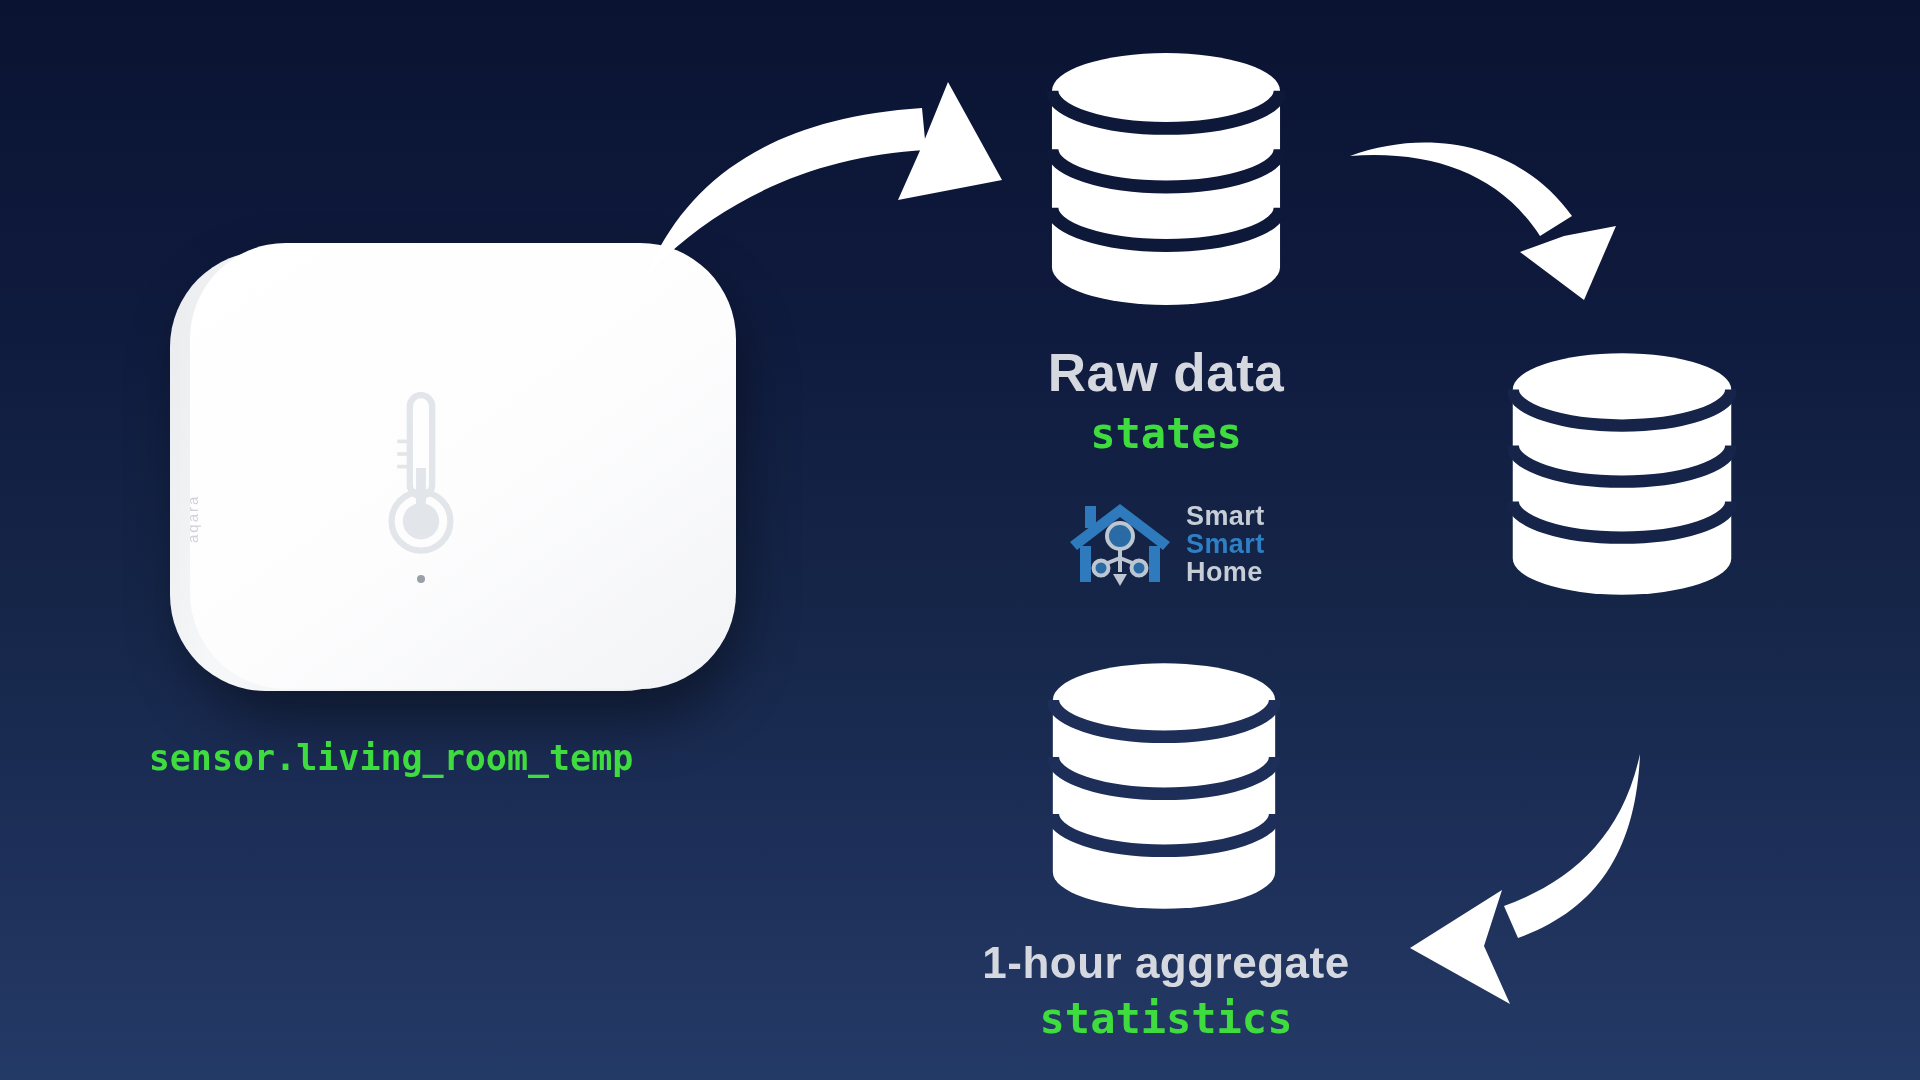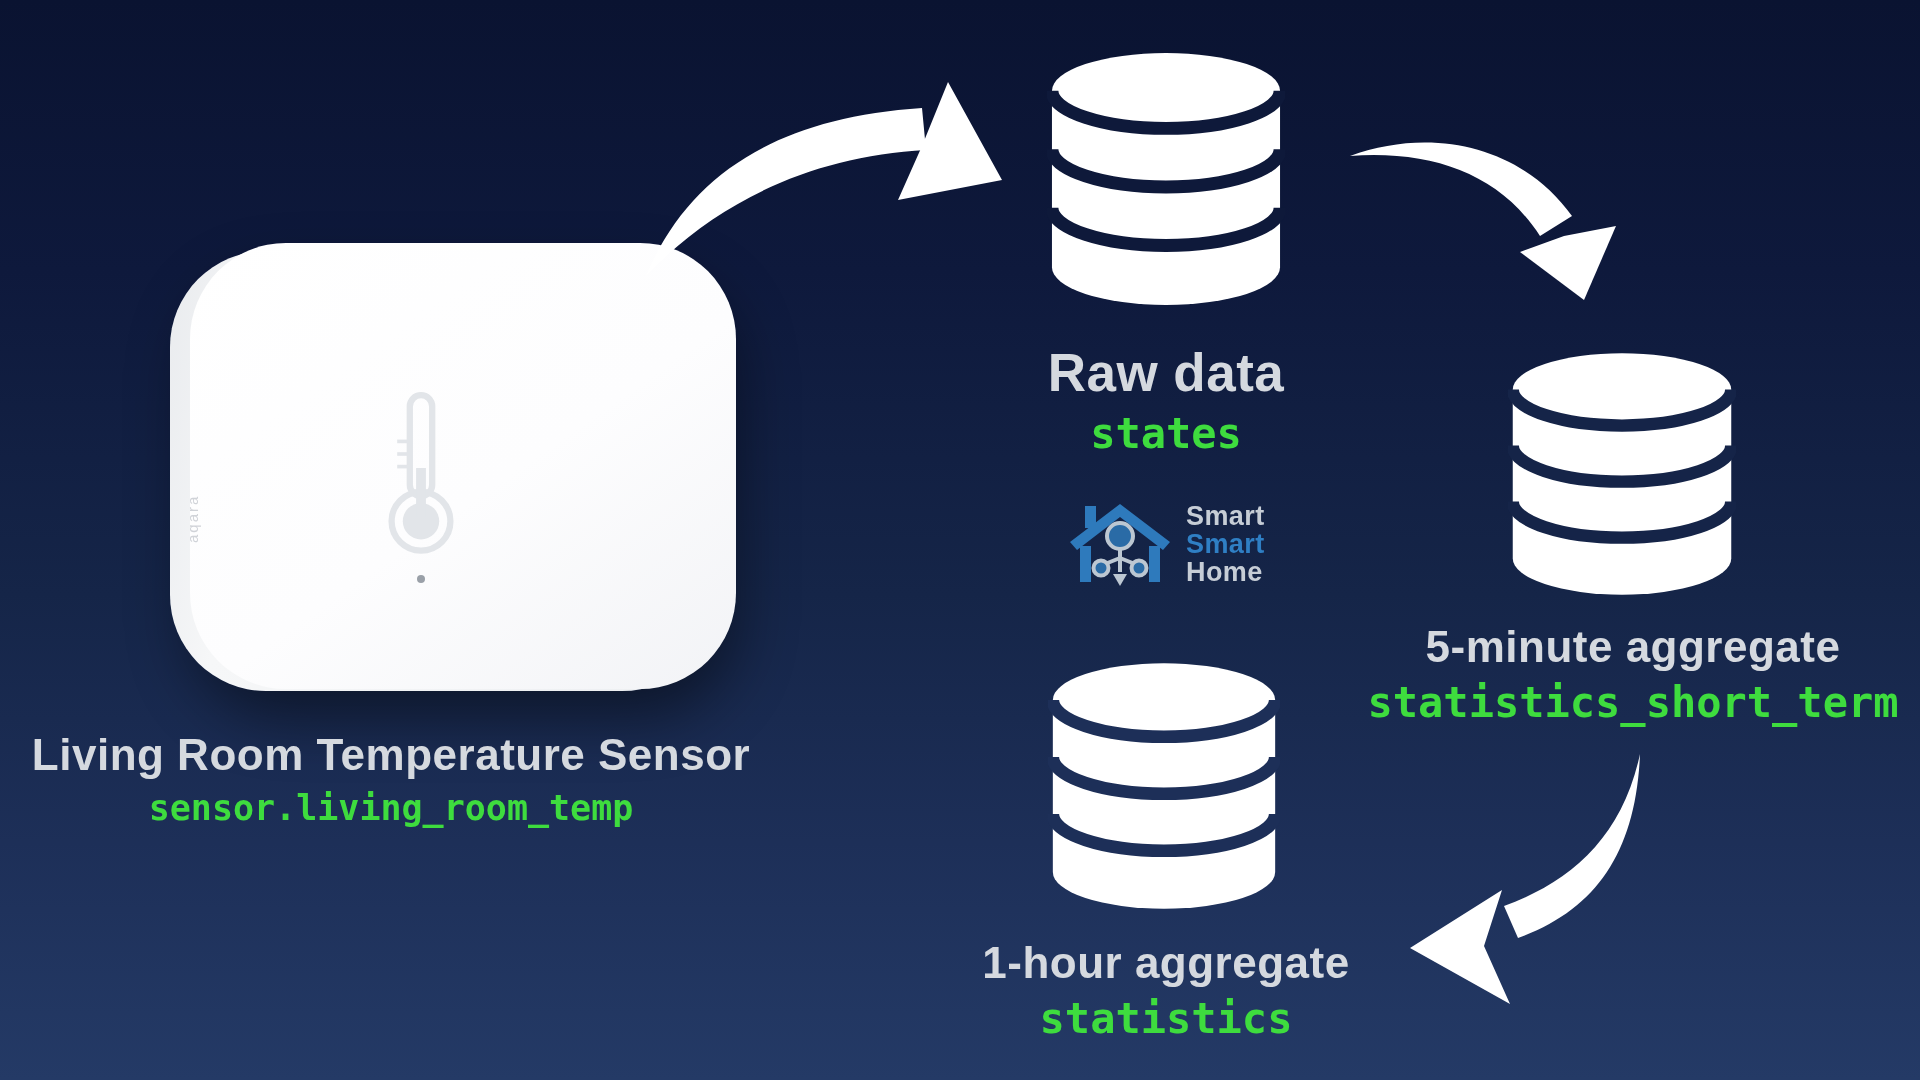--- a/index.html
+++ b/index.html
@@ -74,21 +74,20 @@
         </g>
         <circle cx="30" cy="93" r="13" fill="#e2e5e9"></circle>
         <rect x="26.5" y="55" width="7" height="35" fill="#e2e5e9"></rect>
       </svg>
       <div class="device-dot"></div>
     </div>
     <div class="device-brand">aqara</div>
   </div>
 
   <div class="label-block sensor-label">
-    <div class="label-title">Living Room Temperature Sensor</div>
     <div class="label-table">sensor.living_room_temp</div>
   </div>
 
   <svg class="abs arrow" style="left:630px;top:62px;" width="400" height="230" viewBox="0 0 400 230">
     <path d="M 16 214 C 56 118 140 56 292 46 L 296 88 C 180 94 84 142 16 214 Z"></path>
     <path d="M 318 20 L 372 118 L 268 138 L 292 84 Z"></path>
   </svg>
 
   <svg class="abs db1" style="left:1047px;top:48px;" width="238" height="262" viewBox="0 0 240 262">
     <path d="M 5 42 A 115 38 0 0 1 235 42 L 235 220 A 115 38 0 0 1 5 220 Z" fill="#ffffff"></path>
@@ -105,24 +104,20 @@
     <path d="M 28 44 C 110 14 200 34 250 104 L 218 124 C 178 62 110 38 28 44 Z"></path>
     <path d="M 262 188 L 198 140 L 242 124 L 294 114 Z"></path>
   </svg>
 
   <svg class="abs db2" style="left:1508px;top:345px;" width="228" height="258" viewBox="0 0 240 262">
     <path d="M 5 42 A 115 38 0 0 1 235 42 L 235 220 A 115 38 0 0 1 5 220 Z" fill="#ffffff"></path>
     <path class="db-sep" d="M 5 42 A 115 38 0 0 0 235 42"></path>
     <path class="db-sep" d="M 5 101 A 115 38 0 0 0 235 101"></path>
     <path class="db-sep" d="M 5 160 A 115 38 0 0 0 235 160"></path>
   </svg>
-  <div class="label-block short-label">
-    <div class="label-title">5-minute aggregate</div>
-    <div class="label-table">statistics_short_term</div>
-  </div>
 
   <svg class="abs arrow" style="left:1400px;top:742px;" width="350" height="300" viewBox="0 0 350 300">
     <path d="M 240 12 C 236 110 196 168 118 196 L 104 164 C 170 140 222 96 240 12 Z"></path>
     <path d="M 10 206 L 102 148 L 84 204 L 110 262 Z"></path>
   </svg>
 
   <svg class="abs db3" style="left:1048px;top:655px;" width="232" height="262" viewBox="0 0 240 262">
     <path d="M 5 42 A 115 38 0 0 1 235 42 L 235 220 A 115 38 0 0 1 5 220 Z" fill="#ffffff"></path>
     <path class="db-sep" d="M 5 42 A 115 38 0 0 0 235 42"></path>
     <path class="db-sep" d="M 5 101 A 115 38 0 0 0 235 101"></path>

